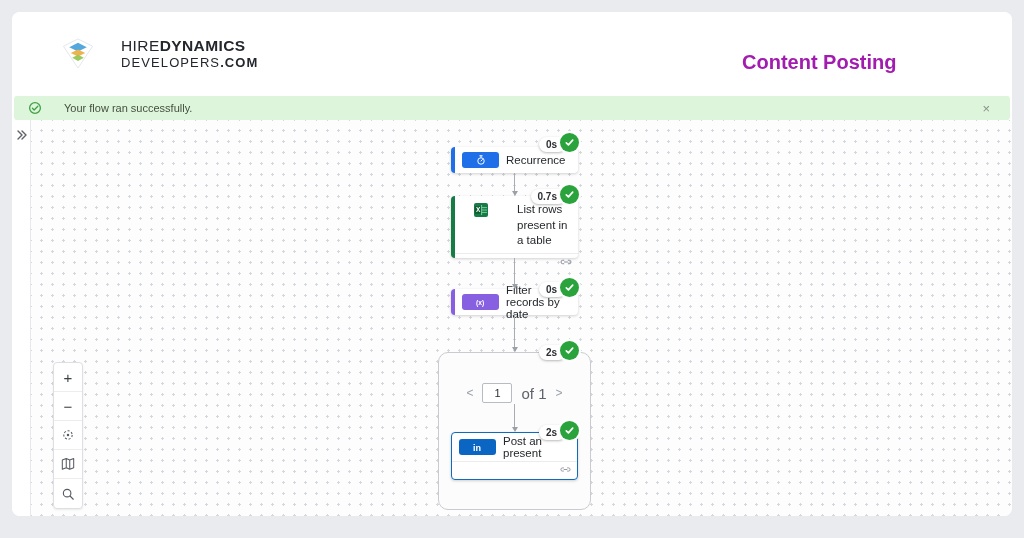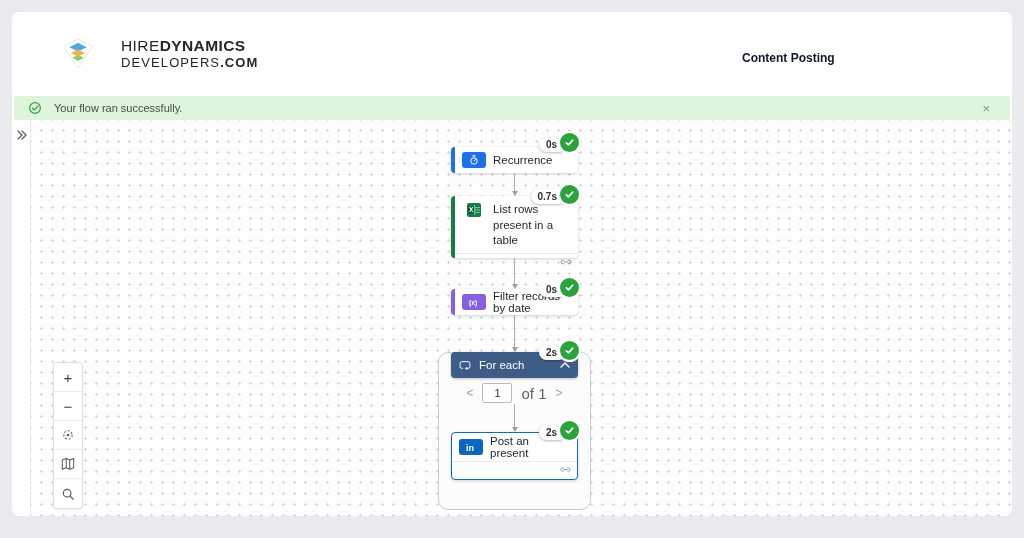--- a/index.html
+++ b/index.html
@@ -12,51 +12,51 @@
   .app{position:absolute;left:12px;top:12px;width:1000px;height:504px;background:#fff;border-radius:8px;overflow:hidden}
 
   
   .hdr{position:relative;height:84px;background:#fff}
   .logo{position:absolute;left:48px;top:25px;display:flex;align-items:center;gap:25px}
   .logo-text{line-height:1.05;color:#23272d}
   .logo-l1{font-size:15.5px;letter-spacing:.4px}
   .logo-l2{font-size:13px;letter-spacing:1.1px;margin-top:2px}
   .logo-text b{font-weight:700}
   .logo-text span{font-weight:400}
-  .title{position:absolute;left:730px;top:39px;font-size:12px;font-weight:700;color:#0f172a}
+  .title{position:absolute;left:730px;top:39px;font-size:20px;font-weight:700;color:#a21caf}
 
   
   .banner{position:absolute;left:2px;right:2px;top:84px;height:24px;background:#ddf5da;border-radius:3px;
-    display:flex;align-items:center;gap:12px;padding:0 14px;box-sizing:border-box}
+    display:flex;align-items:center;gap:22px;padding:0 14px;box-sizing:border-box}
   .banner-msg{font-size:11px;color:#45503f}
   .banner-close{position:absolute;right:20px;top:0;height:24px;display:flex;align-items:center;
     background:none;border:none;padding:0;color:#8b9089;font-size:13px;cursor:pointer;font-family:inherit}
 
   
   .workspace{position:absolute;top:108px;left:0;right:0;bottom:0}
   .left-strip{position:absolute;left:0;top:0;bottom:0;width:18px;background:#fff;border-right:1px solid #e7e8ea}
   .expand-btn{position:absolute;left:2px;top:6px;width:15px;height:18px;background:none;border:none;padding:0;cursor:pointer;display:flex;align-items:center;justify-content:center}
   .canvas{position:absolute;left:19px;top:0;right:0;bottom:0;
     background-color:#fdfdfe;
     background-image:radial-gradient(circle,#d4d7dc 1.1px,transparent 1.1px);
     background-size:11px 11px;background-position:5px 5px}
 
   
   .flow{position:absolute;left:420px;top:0;width:127px;height:100%}
   .node{position:absolute;left:0;width:127px;background:#fff;border-radius:4px;
     box-shadow:0 1px 3px rgba(0,0,0,.18);box-sizing:border-box;cursor:pointer}
   .accent{border-left:4px solid #888}
   .row{display:flex;align-items:center;gap:7px;padding:0 7px;height:100%}
   .lbl{font-size:11.5px;font-weight:400;color:#25282c}
-  .chip{width:24px;height:16px;border-radius:3px;flex:none;display:flex;align-items:center;justify-content:center}
+  .chip{width:37px;height:16px;border-radius:3px;flex:none;display:flex;align-items:center;justify-content:center}
   .foot{height:16px;border-top:1px solid #ececee;display:flex;justify-content:flex-end;align-items:center;padding:0 6px}
 
   .n-rec{top:27px;height:26px;border-left-color:#1f6fe8}
   .n-list{top:76px;height:62px;border-left-color:#177c44}
-  .n-list .main{display:flex;gap:7px;padding:6px 7px 4px;align-items:flex-start}
+  .n-list .main{display:flex;gap:18px;padding:6px 7px 4px;align-items:flex-start}
   .n-list .lbl{line-height:1.35}
   .n-filter{top:169px;height:26px;border-left-color:#8660e0}
 
   .fe-box{position:absolute;left:-13px;top:232px;width:153px;height:158px;background:#fcfcfd;
     border:1px solid #c9cbce;border-radius:10px;box-sizing:border-box}
   .fe-hdr{position:absolute;left:0;top:232px;width:127px;height:26px;background:#3e5d86;border-radius:4px;
     display:flex;align-items:center;gap:8px;padding:0 8px;box-sizing:border-box;
     box-shadow:0 1px 3px rgba(0,0,0,.25);cursor:pointer}
   .fe-hdr .lbl{color:#fff;flex:1;font-size:11.5px}
   .pager{position:absolute;left:-13px;top:263px;width:153px;display:flex;align-items:center;justify-content:center;gap:9px}
@@ -213,30 +213,20 @@
           <span class="pill">0s</span>
           <span class="check">
             <svg width="11" height="11" viewBox="0 0 12 12">
                 <polyline points="2.5,6.4 4.8,8.6 9.5,3.4" fill="none" stroke="#fff" stroke-width="1.8" stroke-linecap="round" stroke-linejoin="round"></polyline>
               </svg>
           </span>
         </div>
 
         <div class="fe-box"></div>
 
-        <div class="fe-hdr">
-          <svg width="12" height="12" viewBox="0 0 16 16">
-            <path d="M5 12.5 H3.8 A2.3 2.3 0 0 1 1.5 10.2 V5.8 A2.3 2.3 0 0 1 3.8 3.5 H12.2 A2.3 2.3 0 0 1 14.5 5.8 V10.2 A2.3 2.3 0 0 1 12.2 12.5 H10.5" fill="none" stroke="#fff" stroke-width="1.3"></path>
-            <path d="M11 10.3 L8 12.5 L11 14.7 Z" fill="#fff"></path>
-          </svg>
-          <span class="lbl">For each</span>
-          <svg width="10" height="8" viewBox="0 0 10 8">
-            <polyline points="1,6 5,2 9,6" fill="none" stroke="#fff" stroke-width="1.4" stroke-linecap="round" stroke-linejoin="round"></polyline>
-          </svg>
-        </div>
         <div class="badge b4">
           <span class="pill">2s</span>
           <span class="check">
             <svg width="11" height="11" viewBox="0 0 12 12">
                 <polyline points="2.5,6.4 4.8,8.6 9.5,3.4" fill="none" stroke="#fff" stroke-width="1.8" stroke-linecap="round" stroke-linejoin="round"></polyline>
               </svg>
           </span>
         </div>
 
         <div class="pager">

